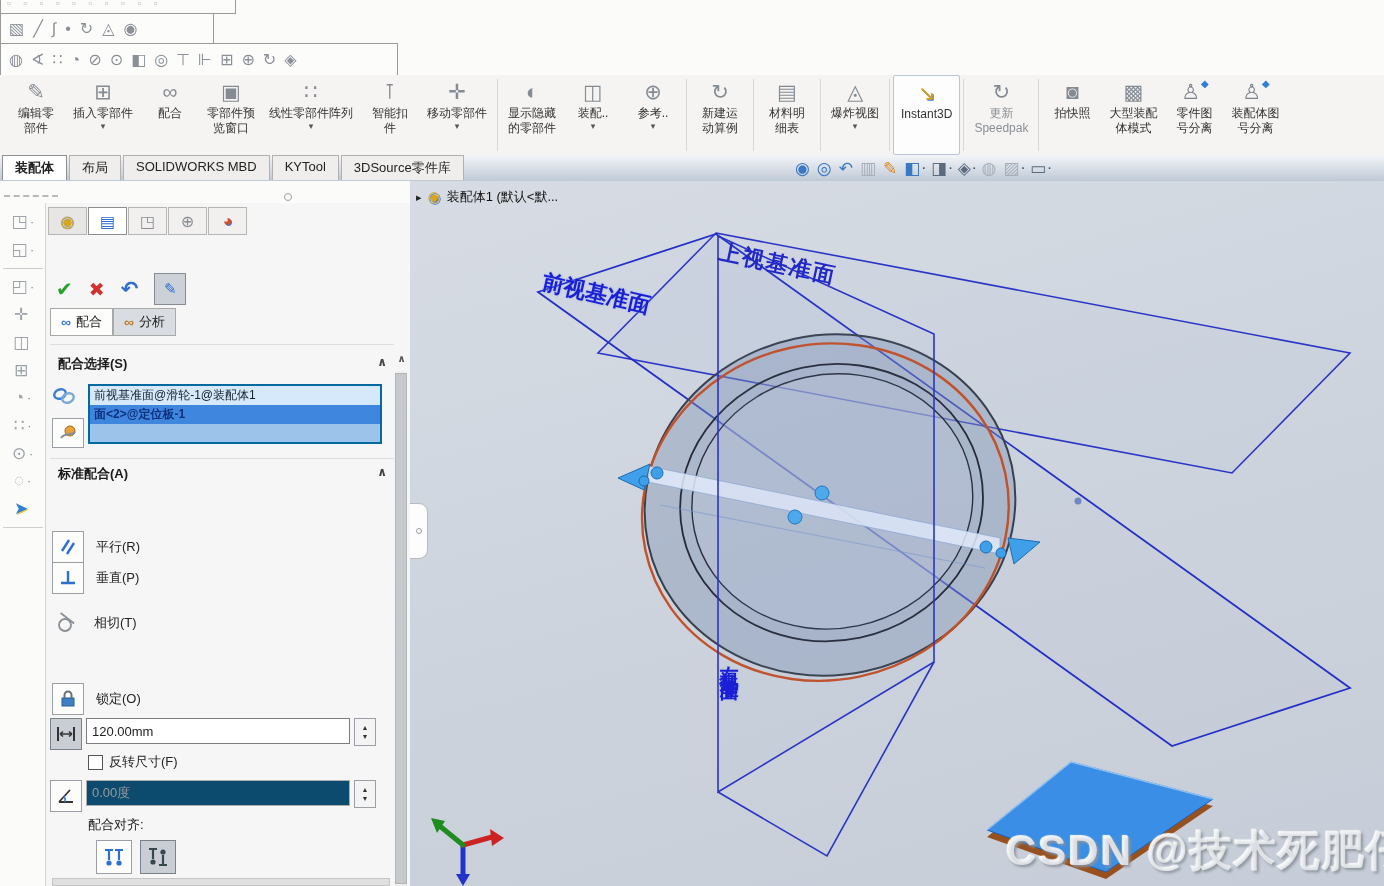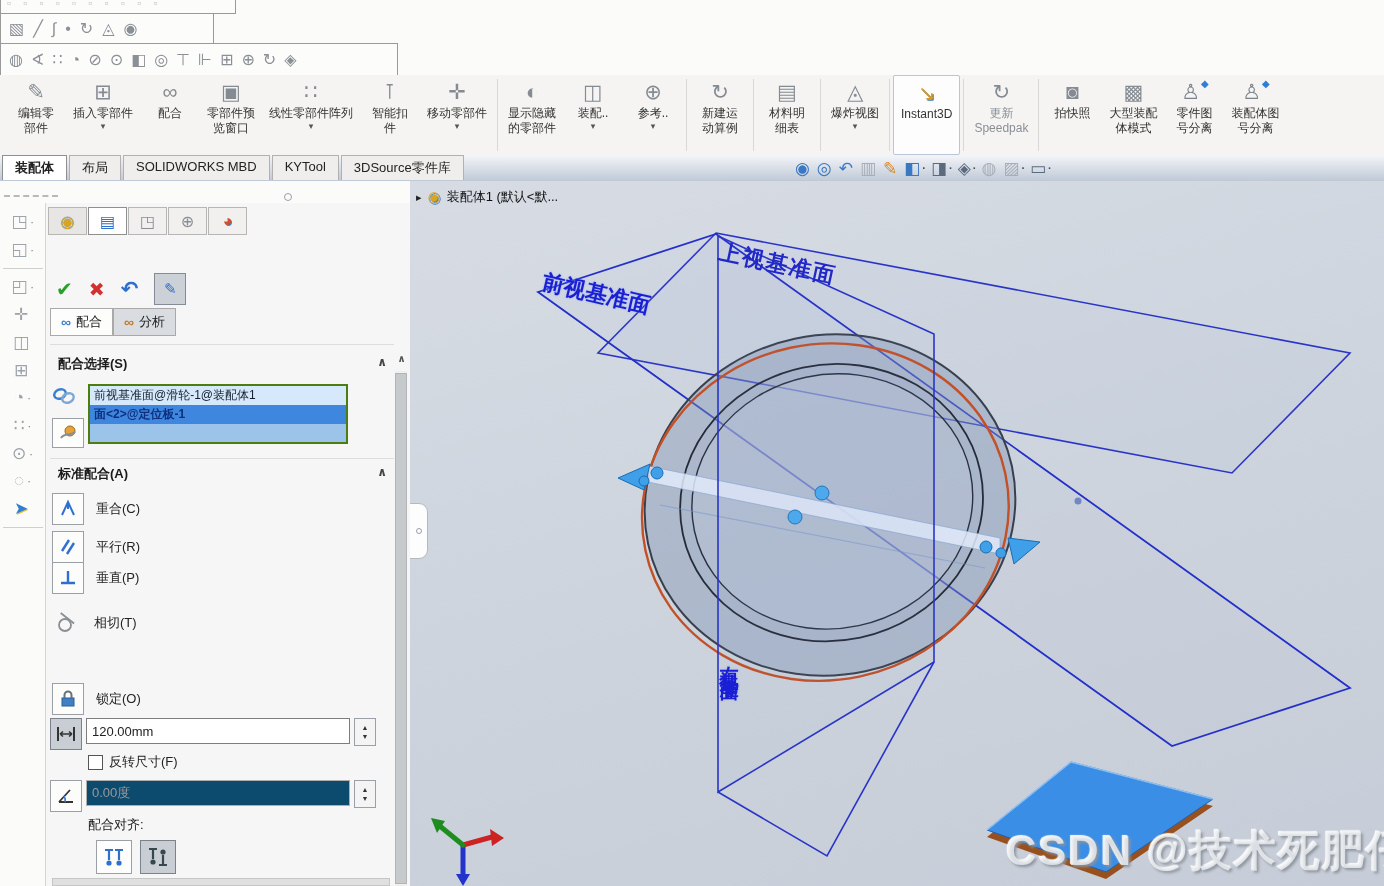--- a/index.html
+++ b/index.html
@@ -71,21 +71,21 @@
   #modetabs{position:absolute;left:4px;top:105px;display:flex;height:28px;}
   .mtab{display:flex;align-items:center;gap:5px;padding:0 10px;border:1px solid #a9a9a8;background:#fdfdfc;font-size:13px;}
   .mtab .mg{font-size:14px;color:#3a7fd0;font-weight:bold;}
   .mtab.pressed{background:#d9dde2;}
   .mtab.pressed .mg{color:#c07a28;}
   .pmsep{position:absolute;left:4px;width:344px;border-top:1px solid #ddd;}
   .pmheader{position:absolute;left:12px;height:24px;font-size:13px;font-weight:bold;color:#1a1a1a;display:flex;align-items:center;}
   .collapse{position:absolute;left:326px;width:20px;text-align:center;font-size:12px;color:#444;font-weight:bold;}
   
   #selicons{position:absolute;left:6px;top:182px;width:34px;}
-  #selbox{position:absolute;left:42px;top:181px;width:260px;height:60px;border:2px solid #4d7c0f;background:#1d4ed8;box-sizing:border-box;}
+  #selbox{position:absolute;left:42px;top:181px;width:294px;height:60px;border:2px solid #0369a1;background:#1d4ed8;box-sizing:border-box;}
   .sel-row{height:19px;line-height:19px;font-size:12px;padding-left:4px;white-space:nowrap;overflow:hidden;}
   .sel-row.r1{background:#d6e9fb;color:#15202e;}
   .sel-row.r2{background:#3f87de;color:#0d2f7e;font-weight:bold;}
   .sel-row.r3{background:#9cc4ea;height:18px;}
   .multibox{width:30px;height:28px;border:1px solid #9aa0a6;background:#fdfdfc;display:flex;align-items:center;justify-content:center;margin-top:8px;}
   
   .mate-row{position:absolute;left:6px;width:340px;height:34px;display:flex;align-items:center;gap:12px;}
   .mi{width:30px;height:30px;display:flex;align-items:center;justify-content:center;flex:0 0 auto;}
   .mi.boxed{border:1px solid #9aa0a6;background:#fcfcfb;}
   .mi.pressed{background:#c9ced4;border:1px solid #7c828a;}
@@ -499,28 +499,20 @@
       <div id="selbox">
         <div class="sel-row r1">前视基准面@滑轮-1@装配体1</div>
         <div class="sel-row r2">面&lt;2&gt;@定位板-1</div>
         <div class="sel-row r3"></div>
       </div>
 
       <div class="pmsep" style="top:255px"></div>
       <div class="pmheader" style="top:259px">标准配合(A)</div>
       <div class="collapse" style="top:262px">∧</div>
 
-      <div class="mate-row" style="top:289px">
-        <span class="mi boxed">
-          <svg width="20" height="20" viewBox="0 0 20 20">
-              <path d="M4 16 L10 3 L16 16 M10 3 L10 10" stroke="#2f6fd0" stroke-width="2" fill="none"></path>
-            </svg>
-        </span>
-        <span class="mlabel">重合(C)</span>
-      </div>
       <div class="mate-row" style="top:327px">
         <span class="mi boxed">
           <svg width="20" height="20" viewBox="0 0 20 20">
               <path d="M4 14 L11 3 M9 17 L16 6" stroke="#2f6fd0" stroke-width="2.4" fill="none"></path>
             </svg>
         </span>
         <span class="mlabel">平行(R)</span>
       </div>
       <div class="mate-row" style="top:358px">
         <span class="mi boxed">

